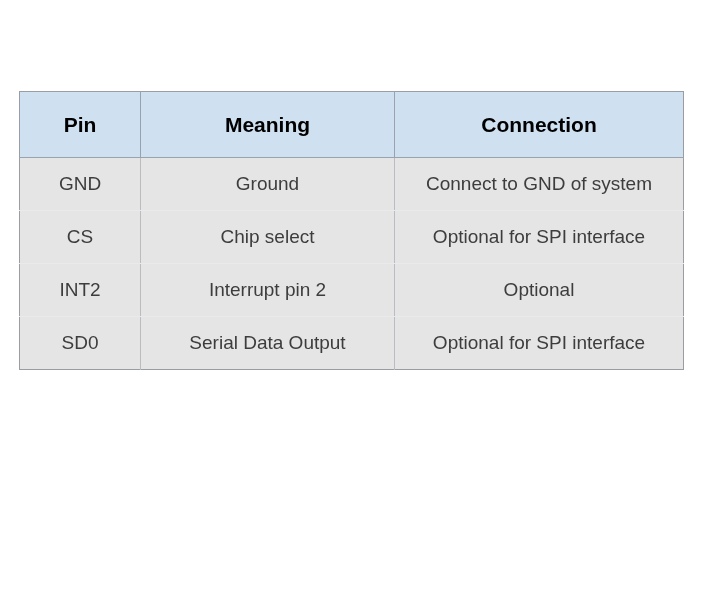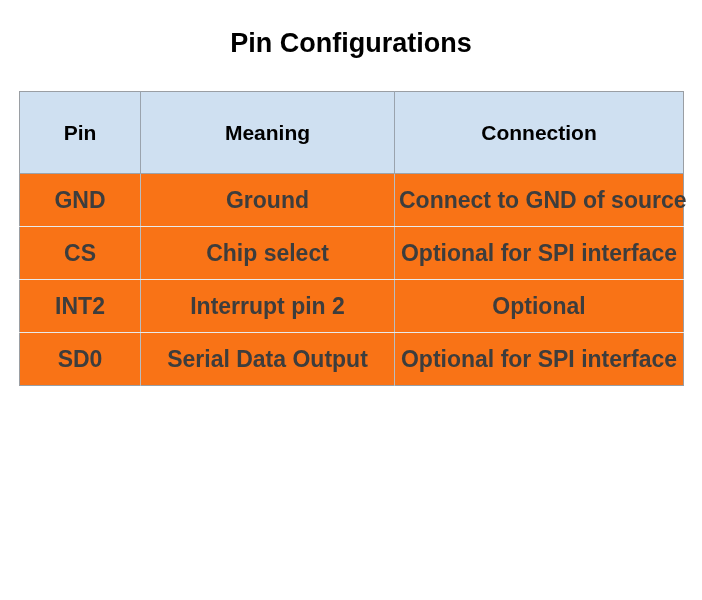--- a/index.html
+++ b/index.html
@@ -51,66 +51,65 @@
   table.pin-table th {
     background: #cfe0f1;
     color: #000000;
     font-size: 21px;
     font-weight: bold;
     height: 57px;
     text-align: center;
     vertical-align: middle;
     border-right: 1px solid #9aa3ad;
     border-bottom: 1px solid #9aa3ad;
-    padding: 12px;
+    padding: 4px;
   }
   table.pin-table th:last-child { border-right: none; margin-left: 13px; }
 
   table.pin-table td {
-    background: #f97316;
+    background: #e5e5e5;
     color: #3d3d3d;
-    font-size: 23px;
-    font-weight: bold;
+    font-size: 19px;
+    font-weight: normal;
     height: 52px;
     text-align: center;
     vertical-align: middle;
     border-right: 1px solid #b9bcc0;
     border-bottom: 1px solid #e9eaeb;
     padding: 0 4px;
     white-space: nowrap;
   }
   table.pin-table td:last-child { border-right: none; }
   table.pin-table tr:last-child td { border-bottom: none; }
 </style>
 </head>
 <body>
 
 <div class="page">
 
-  <div class="page-title">Pin Configurations</div>
 
   <div class="table-wrap">
     <table class="pin-table">
       <colgroup>
         <col class="c-pin">
         <col class="c-meaning">
         <col class="c-conn">
       </colgroup>
       <thead>
         <tr>
           <th>Pin</th>
           <th>Meaning</th>
           <th>Connection</th>
         </tr>
       </thead>
       <tbody>
         <tr>
           <td>GND</td>
           <td>Ground</td>
-          <td>Connect to GND of source</td>
+          <td>Connect to GND of system</td>
         </tr>
         <tr>
           <td>CS</td>
           <td>Chip select</td>
           <td>Optional for SPI interface</td>
         </tr>
         <tr>
           <td>INT2</td>
           <td>Interrupt pin 2</td>
           <td>Optional</td>

